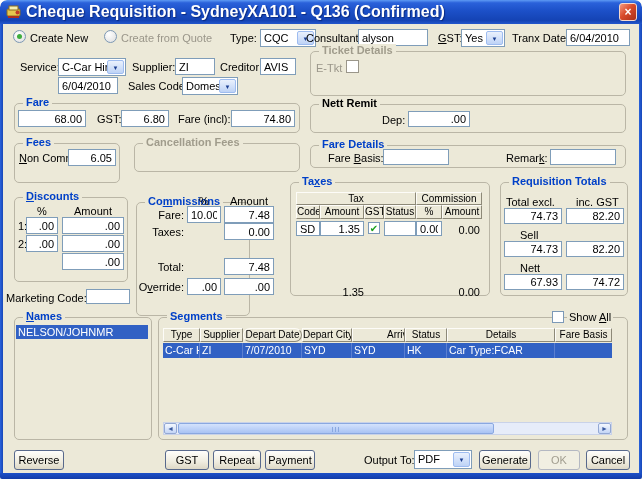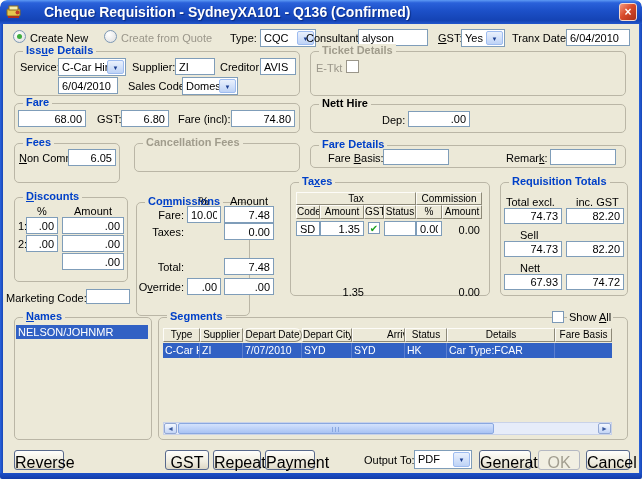--- a/index.html
+++ b/index.html
@@ -14,21 +14,21 @@
     background:linear-gradient(180deg,#5e9af4 0%,#2a61da 12%,#1c50c8 45%,#1443b4 85%,#2357cc 100%);
     border-radius:7px 7px 0 0;
   }
   .frame{position:absolute;background:linear-gradient(90deg,#2a63dc,#1747b8);}
   .frame.left{left:0;top:24px;width:3px;height:452px;}
   .frame.right{right:0;top:24px;width:3px;height:452px;}
   .frame.bottom{left:0;top:473px;width:642px;height:6px;background:linear-gradient(180deg,#1c50c8,#123ca8);}
   .app-icon{position:absolute;left:6px;top:4px;width:16px;height:16px;}
   .wtitle{
     position:absolute;left:26px;top:0;height:28px;line-height:24px;color:#fff;
-    font-weight:bold;font-size:14px;text-shadow:1px 1px 1px #0a2a80;white-space:nowrap;margin-left:18px;
+    font-weight:bold;font-size:16px;text-shadow:1px 1px 1px #0a2a80;white-space:nowrap;
   }
   .close-btn{
     position:absolute;right:5px;top:3px;width:18px;height:18px;box-sizing:border-box;
     background:linear-gradient(135deg,#f49a80 0%,#d94b2b 45%,#a82f18 100%);
     border:1px solid #f6d9cc;border-radius:3px;color:#fff;font-weight:bold;font-size:12px;
     line-height:16px;text-align:center;cursor:default;
   }
   
   .lbl{position:absolute;white-space:nowrap;}
   .lbl.gray{color:#9a968a;}
@@ -57,21 +57,21 @@
     background:radial-gradient(circle at 35% 30%,#fff,#ddd);box-sizing:border-box;
   }
   .radio .dot{position:absolute;left:3px;top:3px;width:5px;height:5px;border-radius:50%;background:#3fae3f;}
   .check{
     position:absolute;width:13px;height:13px;box-sizing:border-box;border:1px solid #7c99b7;
     background:#fff;color:#1ca11c;font-size:10px;line-height:11px;text-align:center;font-weight:bold;
   }
   .btn{
     position:absolute;height:20px;box-sizing:border-box;border:1px solid #58698c;border-radius:3px;
     background:linear-gradient(180deg,#fffefb,#efecdf 60%,#ddd8c6);
-    font-size:16px;text-align:center;padding-top:3px;cursor:default;
+    font-size:11px;text-align:center;padding-top:3px;cursor:default;
   }
   .btn.disabled{color:#a29e90;border-color:#b4b8c2;background:#f1efe2;}
   
   .th{
     position:absolute;height:14px;box-sizing:border-box;background:#ece9d8;
     border:1px solid;border-color:#fdfcf8 #8d8978 #8d8978 #fdfcf8;
     font-size:10px;text-align:center;overflow:hidden;white-space:nowrap;line-height:12px;
   }
   .seg-row{position:absolute;display:flex;height:15px;background:#3161c4;color:#fff;}
   .seg-row .td{
@@ -134,23 +134,20 @@
 
   <span class="lbl" style="left:438px;top:32px;"><u>G</u>ST:</span>
   <div class="combo" style="left:461px;top:29px;width:44px;">
     <span class="val">Yes</span>
     <span class="cbtn">▼</span>
   </div>
 
   <span class="lbl" style="left:512px;top:32px;">Tranx Date:</span>
   <input class="tin" style="left: 566px; top: 29px; width: 64px;" value="6/04/2010">
 
-  <div class="group" style="left:14px;top:51px;width:286px;height:45px;">
-    <span class="gtitle">Iss<u>u</u>e Details</span>
-  </div>
   <span class="lbl" style="left:20px;top:61px;">Service:</span>
   <div class="combo" style="left:58px;top:58px;width:68px;">
     <span class="val">C-Car Hire</span>
     <span class="cbtn">▼</span>
   </div>
   <span class="lbl" style="left:132px;top:61px;">Supplier:</span>
   <input class="tin" style="left: 175px; top: 58px; width: 40px;" value="ZI">
   <span class="lbl" style="left:220px;top:61px;">Creditor:</span>
   <input class="tin" style="left: 260px; top: 58px; width: 36px;" value="AVIS">
   <span class="lbl" style="left:31px;top:80px;margin-left:40px;">Date:</span>
@@ -170,21 +167,21 @@
   <div class="group" style="left:14px;top:103px;width:286px;height:30px;">
     <span class="gtitle">Fare</span>
   </div>
   <input class="tin num" style="left: 18px; top: 110px; width: 68px;" value="68.00">
   <span class="lbl" style="left:97px;top:113px;">GST:</span>
   <input class="tin num" style="left: 121px; top: 110px; width: 48px;" value="6.80">
   <span class="lbl" style="left:178px;top:113px;">Fare (incl):</span>
   <input class="tin num" style="left: 231px; top: 110px; width: 64px;" value="74.80">
 
   <div class="group" style="left:310px;top:104px;width:316px;height:29px;">
-    <span class="gtitle black">Nett Hire</span>
+    <span class="gtitle black">Nett Remit</span>
   </div>
   <span class="lbl" style="left:382px;top:114px;">Dep:</span>
   <input class="tin num" style="left: 408px; top: 111px; width: 62px; height: 16px;" value=".00">
 
   <div class="group" style="left:14px;top:143px;width:106px;height:40px;">
     <span class="gtitle">Fees</span>
   </div>
   <span class="lbl" style="left:19px;top:152px;"><u>N</u>on Comm:</span>
   <input class="tin num" style="left: 68px; top: 149px; width: 48px;" value="6.05">
 

